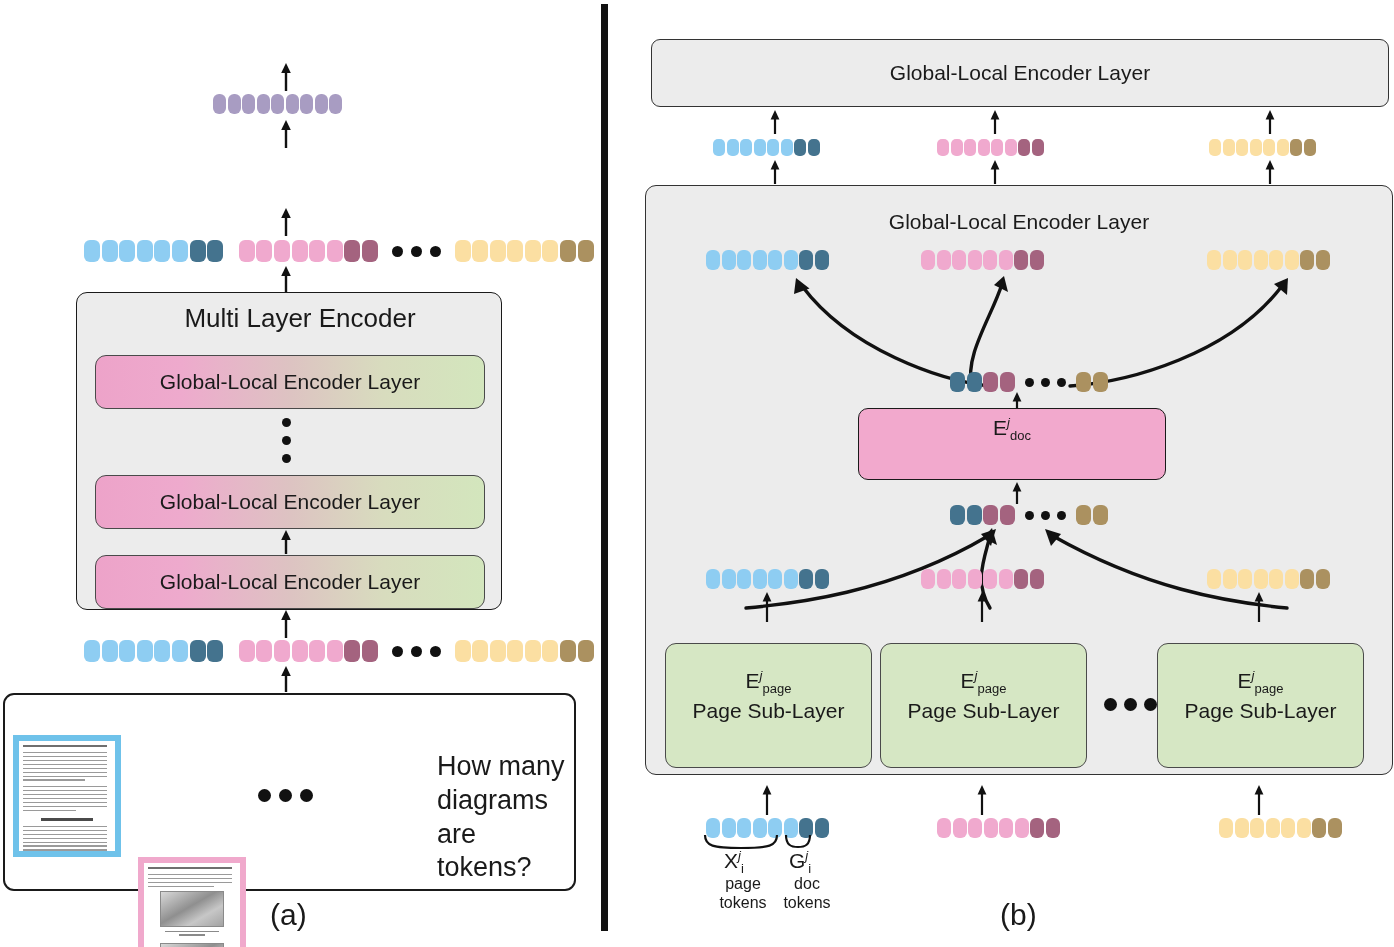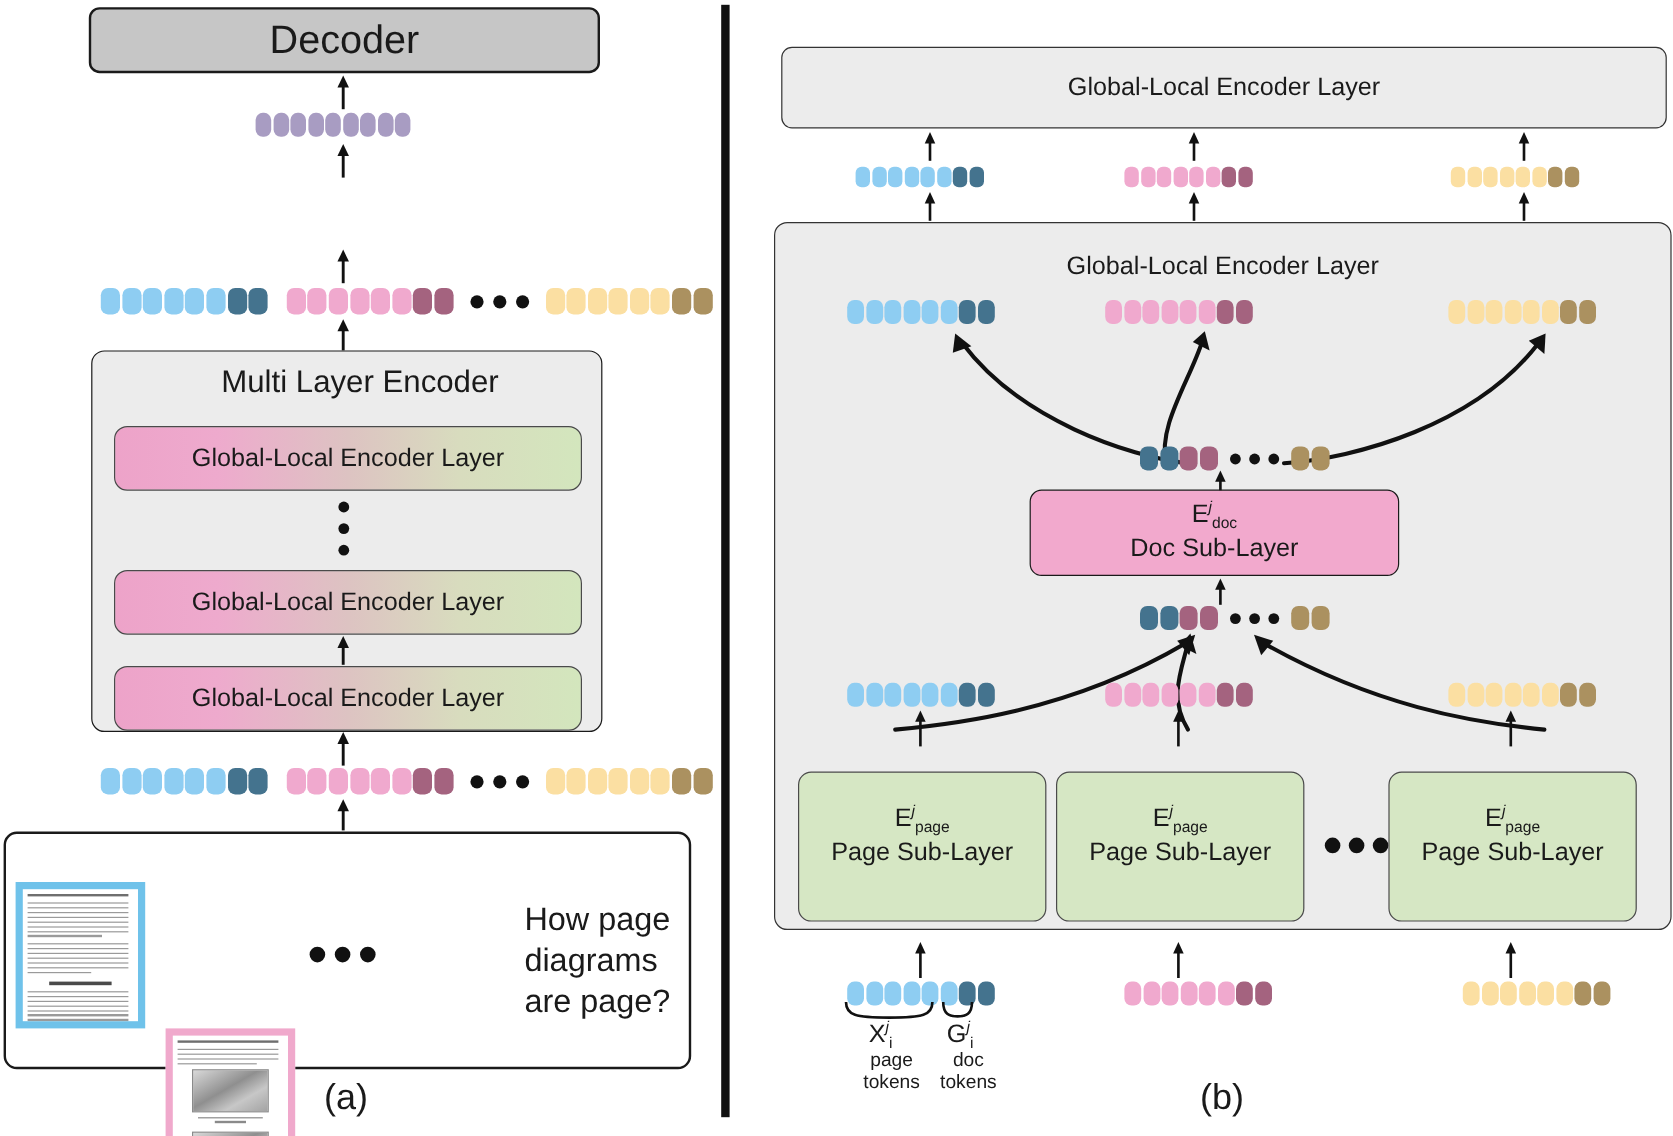--- a/index.html
+++ b/index.html
@@ -90,23 +90,20 @@
   }
   .cap { background:#8a8a8a; height:1.3px; margin: 2px auto; }
 
   svg { overflow: visible; }
 </style>
 </head>
 <body>
 
 <div id="root">
 
-  <div class="abs box box-gray t-decoder" style="left:74px; top:6px; width:426px; height:55px;">
-    <span>Decoder</span>
-  </div>
 
   <svg class="abs" style="left:278px; top:63px; width:20px; height:28px;">
     <line x1="8" y1="28" x2="8" y2="7" stroke="#111" stroke-width="2.4"></line>
     <polygon points="8,0 3.2,10 12.8,10" fill="#111"></polygon>
   </svg>
 
   <div class="abs tokrow" style="left:213px; top:94px;">
       <div class="tok" style="background: rgb(168, 156, 194); width: 13px; height: 20px; margin-right: 1.5px; border-radius: 6px;"></div>
       <div class="tok" style="background: rgb(168, 156, 194); width: 13px; height: 20px; margin-right: 1.5px; border-radius: 6px;"></div>
       <div class="tok" style="background: rgb(168, 156, 194); width: 13px; height: 20px; margin-right: 1.5px; border-radius: 6px;"></div>
@@ -293,23 +290,23 @@
     </div>
   </div>
 
   <div class="abs dots" style="left:258px; top:789px;">
     <div class="dot" style="width:13px;height:13px;margin-right:8px;"></div>
     <div class="dot" style="width:13px;height:13px;margin-right:8px;"></div>
     <div class="dot" style="width:13px;height:13px;"></div>
   </div>
 
   <div class="abs t-question" style="left:437px; top:750px; width:140px;">
-    <div>How page</div>
+    <div>How many</div>
     <div>diagrams</div>
-    <div>are page?</div>
+    <div>are tokens?</div>
   </div>
 
   <div class="abs t-panel" style="left:270px; top:898px;">(a)</div>
 
   <div class="abs divider" style="left:601px; top:4px; height:927px;"></div>
 
   <div class="abs box box-light t-glb" style="left:651px; top:39px; width:738px; height:68px; border-width:1.8px; border-color:#333;">
     <span>Global-Local Encoder Layer</span>
   </div>
 
@@ -434,23 +431,20 @@
 
   <svg class="abs" style="left:1010px; top:392px; width:18px; height:22px;">
     <line x1="7" y1="22" x2="7" y2="7" stroke="#111" stroke-width="2.2"></line>
       <polygon points="7,0 2.6,9.5 11.4,9.5" fill="#111"></polygon>
   </svg>
 
   <div class="abs box box-pink t-sub" style="left:858px; top:408px; width:308px; height:72px; border-radius:10px; display:block;">
     <div style="text-align:center; padding-top:6px;">
       <span><span>E</span><span class="sup">j</span><span class="sub">doc</span></span>
     </div>
-    <div style="text-align:center; margin-top:1px;">
-      <span>Doc Sub-Layer</span>
-    </div>
   </div>
 
   <svg class="abs" style="left:1010px; top:482px; width:18px; height:22px;">
     <line x1="7" y1="22" x2="7" y2="7" stroke="#111" stroke-width="2.2"></line>
       <polygon points="7,0 2.6,9.5 11.4,9.5" fill="#111"></polygon>
   </svg>
 
   <div class="abs tokrow" style="left:950px; top:505px;">
       <div class="tok" style="background: rgb(68, 115, 142); width: 15px; height: 20px; margin-right: 1.5px; border-radius: 6px;"></div>
       <div class="tok" style="background: rgb(68, 115, 142); width: 15px; height: 20px; margin-right: 1.5px; border-radius: 6px;"></div>

